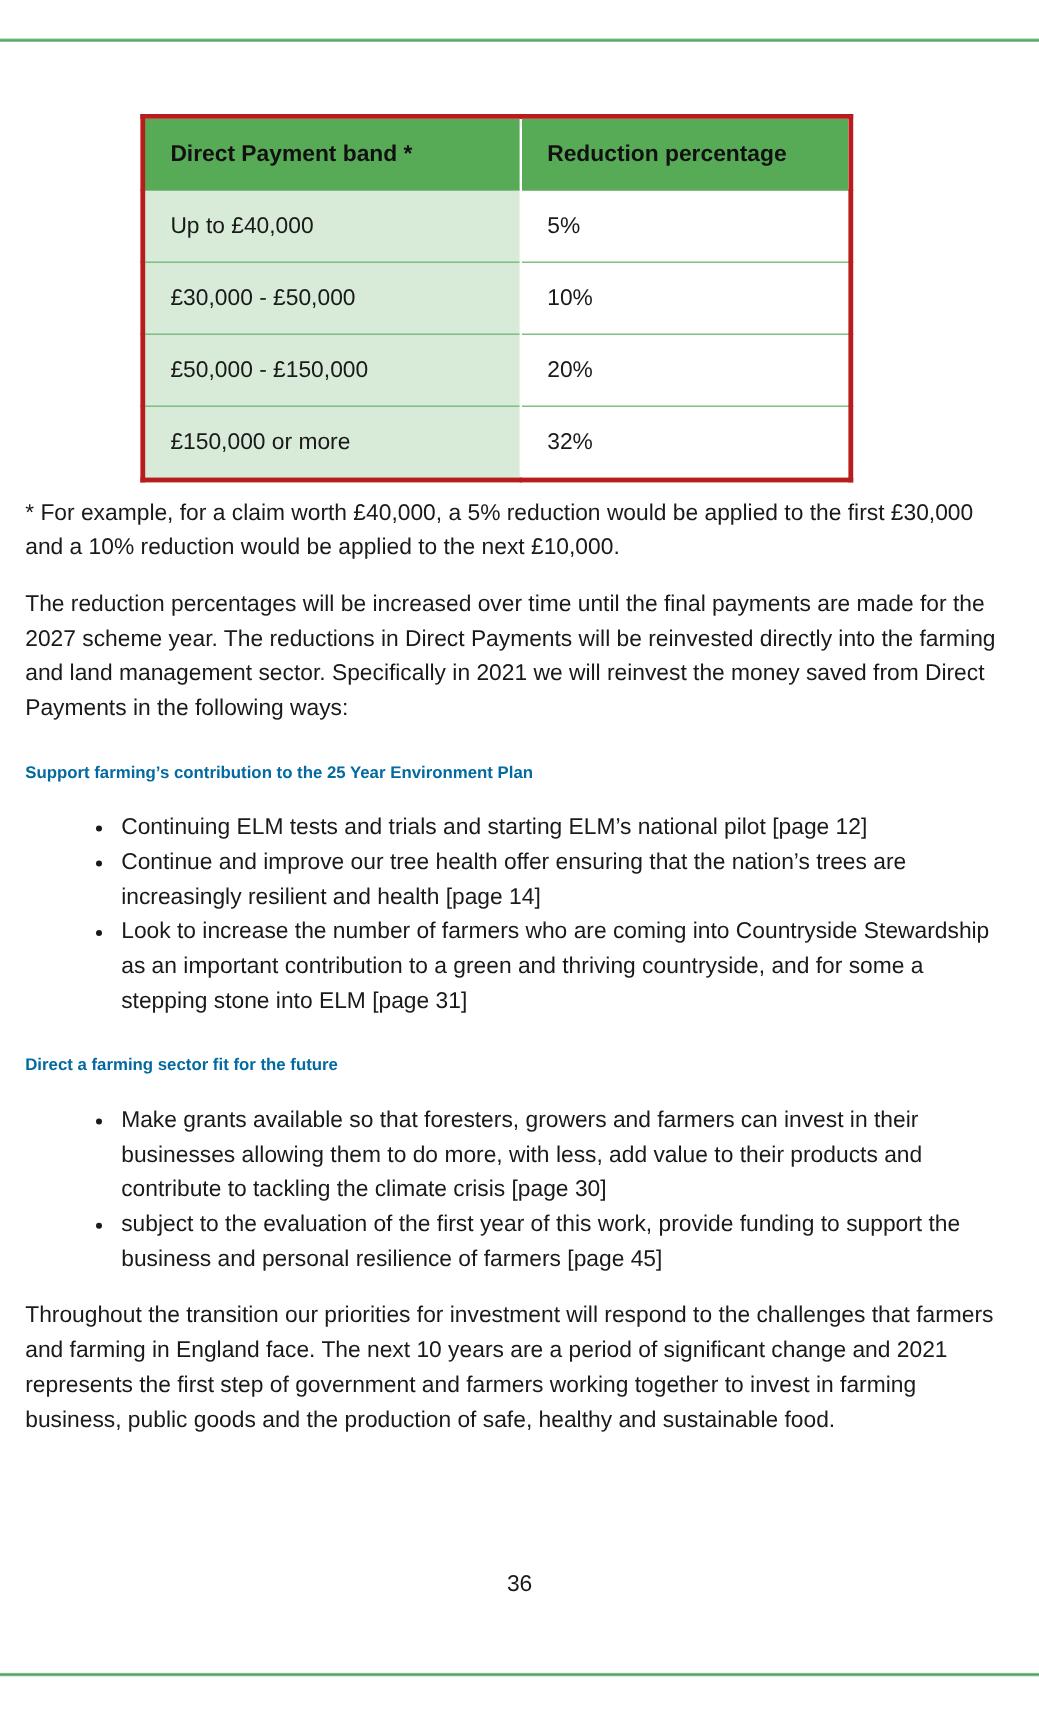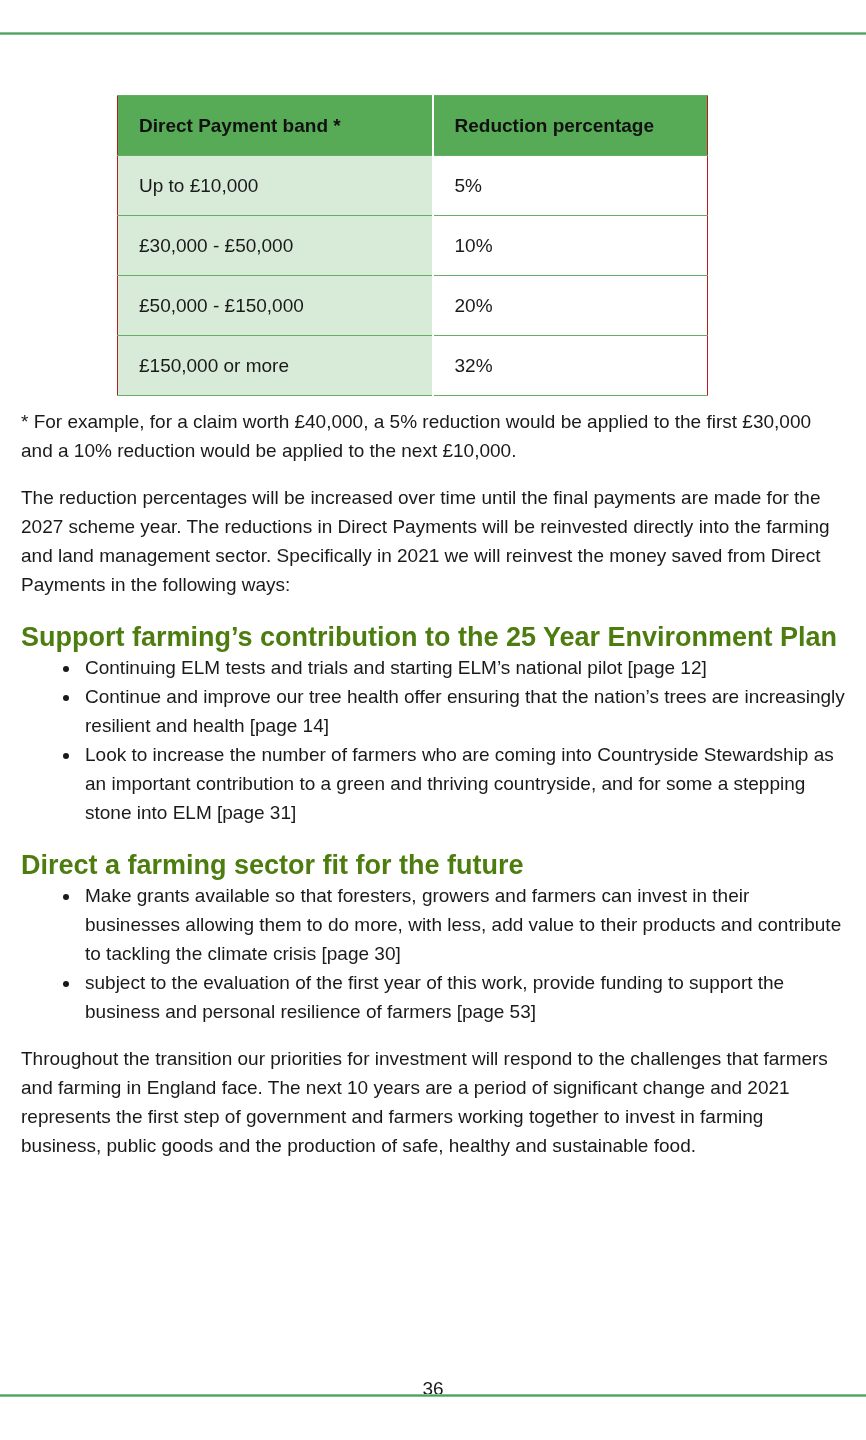--- a/index.html
+++ b/index.html
@@ -23,21 +23,21 @@
   }
   .rule-top { top: 32px; }
   .rule-bottom { top: 1394px; }
   .content { padding: 0 21px; }
 
   table.payment-table {
     border-collapse: collapse;
     margin: 95px 0 0 96px;
     table-layout: fixed;
     width: 590px;
-    border: 1px solid #b91c1c;
+    border: 4px solid #b91c1c;
   }
   table.payment-table col.c1 { width: 315px; }
   table.payment-table col.c2 { width: 275px; }
   table.payment-table th,
   table.payment-table td {
     height: 59px;
     padding: 0 14px 0 21px;
     text-align: left;
     vertical-align: middle;
     border-top: 1px solid #66ad66;
@@ -54,37 +54,37 @@
   table.payment-table td:first-child {
     border-right: 2px solid #ffffff;
   }
   table.payment-table td:first-child { background: #d8ebd8; }
   table.payment-table td:last-child { background: #ffffff; }
 
   p { margin: 18px 0 0 0; }
   p.footnote { margin-top: 11px; }
 
   h2.section-heading {
-    font-size: 27px;
+    font-size: 14px;
     line-height: 31px;
     font-weight: bold;
-    color: #4d7c0f;
+    color: #0369a1;
     margin: 23px 0 0 0;
   }
   ul.bullets {
-    margin: 0;
+    margin: 16px;
     padding-left: 60px;
   }
   ul.bullets li {
     margin: 0;
     padding-left: 4px;
   }
   .page-number {
     position: absolute;
-    top: 1374px;
+    top: 1306px;
     left: 0;
     width: 866px;
     text-align: center;
   }
 </style>
 </head>
 <body>
 
 <div class="page">
 
@@ -98,21 +98,21 @@
           <col class="c2">
         </colgroup>
       <thead>
         <tr>
           <th>Direct Payment band *</th>
           <th>Reduction percentage</th>
         </tr>
       </thead>
       <tbody>
         <tr>
-          <td>Up to £10,000</td>
+          <td>Up to £40,000</td>
           <td>5%</td>
         </tr>
         <tr>
           <td>£30,000 - £50,000</td>
           <td>10%</td>
         </tr>
         <tr>
           <td>£50,000 - £150,000</td>
           <td>20%</td>
         </tr>
@@ -130,21 +130,21 @@
     <h2 class="section-heading">Support farming’s contribution to the 25 Year Environment Plan</h2>
     <ul class="bullets">
       <li>Continuing ELM tests and trials and starting ELM’s national pilot [page 12]</li>
       <li>Continue and improve our tree health offer ensuring that the nation’s trees are increasingly resilient and health [page 14]</li>
       <li>Look to increase the number of farmers who are coming into Countryside Stewardship as an important contribution to a green and thriving countryside, and for some a stepping stone into ELM [page 31]</li>
     </ul>
 
     <h2 class="section-heading">Direct a farming sector fit for the future</h2>
     <ul class="bullets">
       <li>Make grants available so that foresters, growers and farmers can invest in their businesses allowing them to do more, with less, add value to their products and contribute to tackling the climate crisis [page 30]</li>
-      <li>subject to the evaluation of the first year of this work, provide funding to support the business and personal resilience of farmers [page 53]</li>
+      <li>subject to the evaluation of the first year of this work, provide funding to support the business and personal resilience of farmers [page 45]</li>
     </ul>
 
 
     <p>Throughout the transition our priorities for investment will respond to the challenges that farmers and farming in England face. The next 10 years are a period of significant change and 2021 represents the first step of government and farmers working together to invest in farming business, public goods and the production of safe, healthy and sustainable food.</p>
 
   </div>
 
   <div class="page-number">36</div>
 
   <div class="rule rule-bottom"></div>

